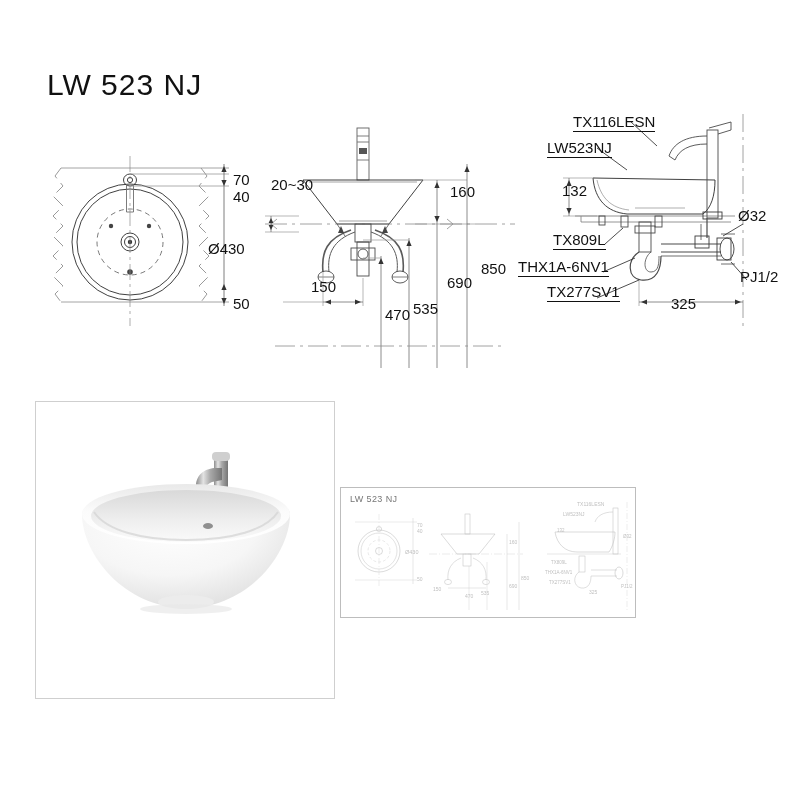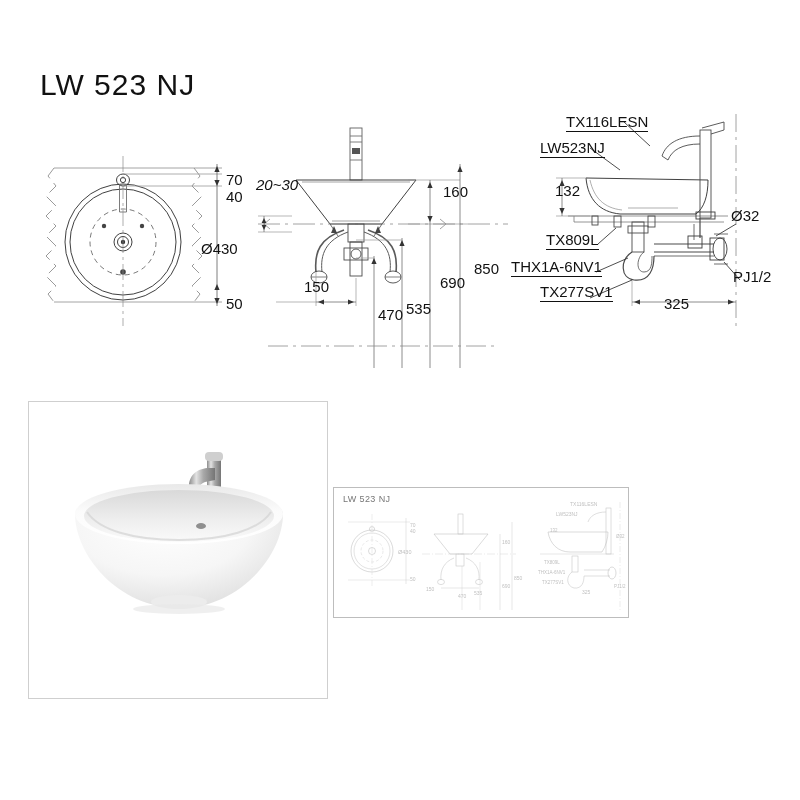--- a/index.html
+++ b/index.html
@@ -1,18 +1,18 @@
 <!DOCTYPE html>
 <html><head>
 <meta charset="utf-8">
 <style>
   html,body{margin:0;padding:0;background:#ffffff;}
   body{width:800px;height:800px;position:relative;overflow:hidden;
        font-family:"Liberation Sans","DejaVu Sans",sans-serif;color:#1a1a1a;}
-  .abs{position:absolute;}
+  .abs{position:absolute;margin-left:7px;}
   #page-title{left:40px;top:68px;font-size:30px;letter-spacing:1px;color:#111;}
   .dim{font-size:15px;color:#111;white-space:nowrap;}
   .tag{font-size:15px;color:#111;white-space:nowrap;border-bottom:1.4px solid #111;padding-bottom:1px;}
   svg{display:block;overflow:visible;}
   .photo-panel{left:28px;top:401px;width:300px;height:298px;border:1px solid #cfcfcf;background:#fff;box-sizing:border-box;}
   .thumb-panel{left:333px;top:487px;width:296px;height:131px;border:1px solid #bdbdbd;background:#fff;box-sizing:border-box;}
   .thumb-title{position:absolute;left:9px;top:6px;font-size:9px;color:#777;letter-spacing:.4px;}
   .thumb-blur{position:absolute;left:0;top:0;width:100%;height:100%;opacity:.42;filter:blur(.35px);}
   .photo-stage{position:absolute;left:0;top:0;width:100%;height:100%;}
 </style>
@@ -134,21 +134,21 @@
   <line x1="0" y1="96" x2="34" y2="96" stroke="#9a9a9a" stroke-width="0.7"></line>
   <line x1="0" y1="112" x2="34" y2="112" stroke="#9a9a9a" stroke-width="0.7"></line>
   <line x1="6" y1="96" x2="6" y2="112" stroke="#6f6f6f" stroke-width="0.8"></line>
   <path d="M6 98 l-2.4 5 h4.8 z" fill="#333" stroke="none"></path>
   <path d="M6 110 l-2.4 -5 h4.8 z" fill="#333" stroke="none"></path>
 
   <line x1="10" y1="226" x2="240" y2="226" stroke="#8a8a8a" stroke-width="0.8" stroke-dasharray="20 5 3 5"></line>
 </svg>
 </div>
 
-<div class="abs dim" style="left:256px;top:176px;font-style:italic;">20~30</div>
+<div class="abs dim" style="left:264px;top:176px;">20~30</div>
 <div class="abs dim" style="left:443px;top:183px;">160</div>
 <div class="abs dim" style="left:304px;top:278px;">150</div>
 <div class="abs dim" style="left:378px;top:306px;">470</div>
 <div class="abs dim" style="left:406px;top:300px;">535</div>
 <div class="abs dim" style="left:440px;top:274px;">690</div>
 <div class="abs dim" style="left:474px;top:260px;">850</div>
 
 <div class="abs" style="left:528px;top:112px;">
 <svg width="272" height="220" viewBox="0 0 272 220" fill="none" stroke="#1a1a1a" stroke-width="0.9">
 

